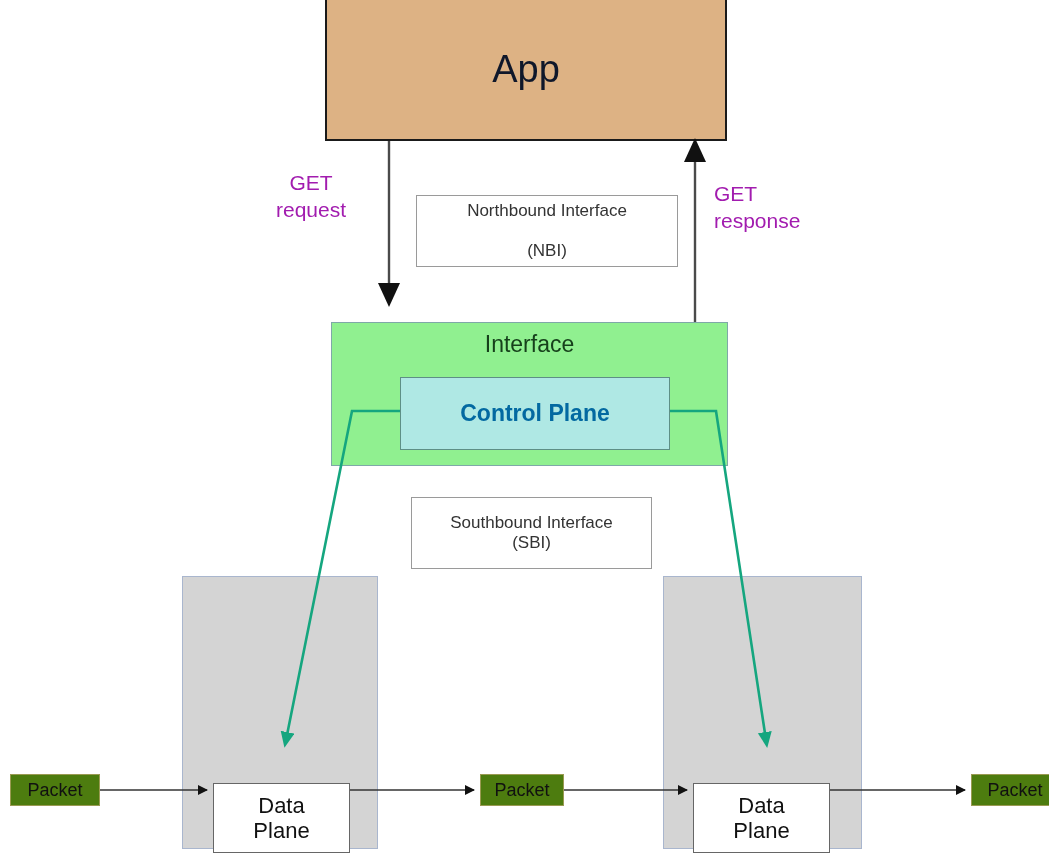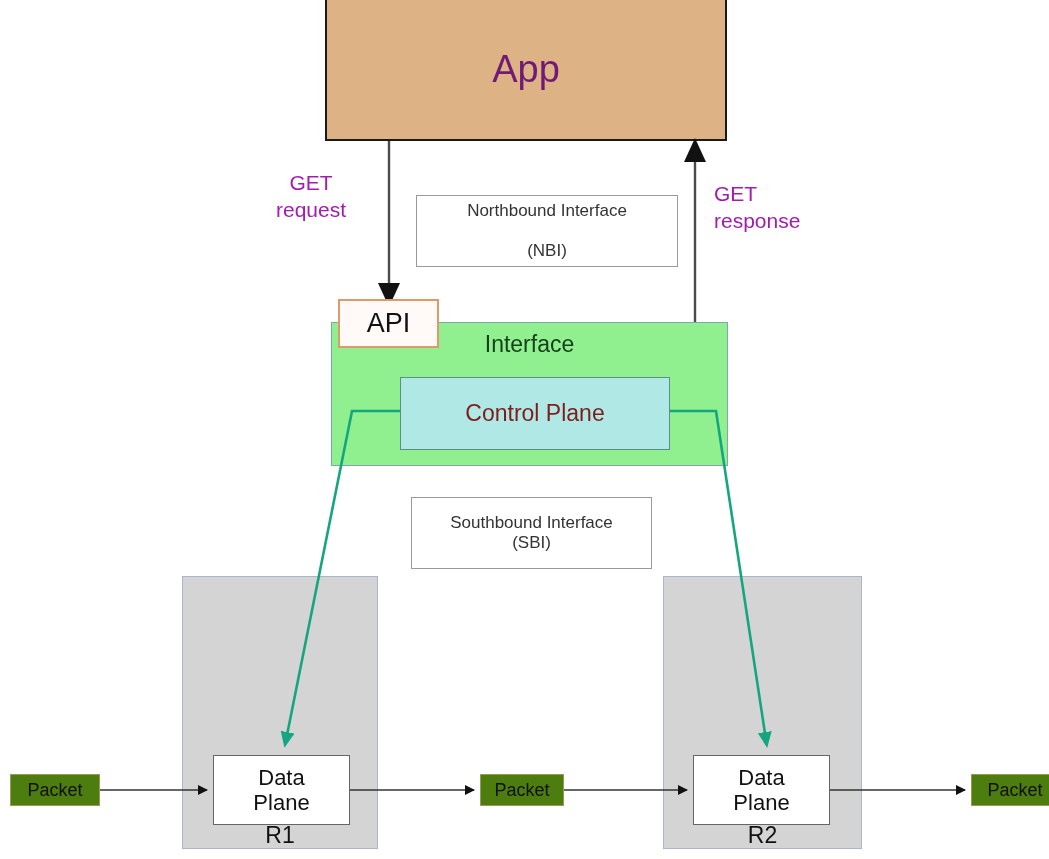--- a/index.html
+++ b/index.html
@@ -24,40 +24,41 @@
     text-align: center;
     line-height: 1.15;
   }
   
   #app-box {
     left: 325px; top: 0px; width: 402px; height: 141px;
     background: #DDB284;
     border: 2px solid #1a1a1a;
     border-top: none;
     font-size: 38px;
-    color: #701a75;
+    color: #0f172a;
   }
   
   #controller-box {
     left: 331px; top: 322px; width: 397px; height: 144px;
     background: #90F090;
     border: 1px solid #7FA8A8;
     align-items: flex-start;
     justify-content: center;
     padding-top: 8px;
     font-size: 23px;
     color: #16401b;
   }
   
   #control-plane-box {
     left: 400px; top: 377px; width: 270px; height: 73px;
     background: #AFE8E4;
     border: 1px solid #5E8F86;
     font-size: 23px;
-    color: #7f1d1d;
+    color: #0369a1;
+    font-weight: bold;
   }
   
   #api-box {
     left: 338px; top: 299px; width: 101px; height: 49px;
     background: #FFFAF7;
     border: 2px solid #E09A6A;
     font-size: 27px;
     color: #111111;
     z-index: 6;
   }
@@ -84,20 +85,21 @@
   #router-r1 { left: 182px; top: 576px; width: 196px; height: 273px; }
   #router-r2 { left: 663px; top: 576px; width: 199px; height: 273px; }
   
   .dataplane-box {
     background: #FFFFFF;
     border: 1px solid #666666;
     font-size: 22px;
     color: #111111;
     flex-direction: column;
     z-index: 5;
+    margin-top: 28px;
   }
   #dataplane-r1 { left: 213px; top: 755px; width: 137px; height: 70px; }
   #dataplane-r2 { left: 693px; top: 755px; width: 137px; height: 70px; }
   
   .packet-box {
     background: #4d7c0f;
     border: 1px solid #9A9A52;
     font-size: 18px;
     color: #111111;
     height: 32px;
@@ -175,23 +177,20 @@
   </div>
 
   <div class="box" id="controller-box">
     <span>Interface</span>
   </div>
 
   <div class="box" id="control-plane-box">
     <span>Control Plane</span>
   </div>
 
-  <div class="box" id="api-box">
-    <span>API</span>
-  </div>
 
   <div class="box iface-box" id="sbi-box">
     <span>Southbound Interface</span>
     <span>(SBI)</span>
   </div>
 
   <div class="box router-box" id="router-r1">
     <span>R1</span>
   </div>
 

